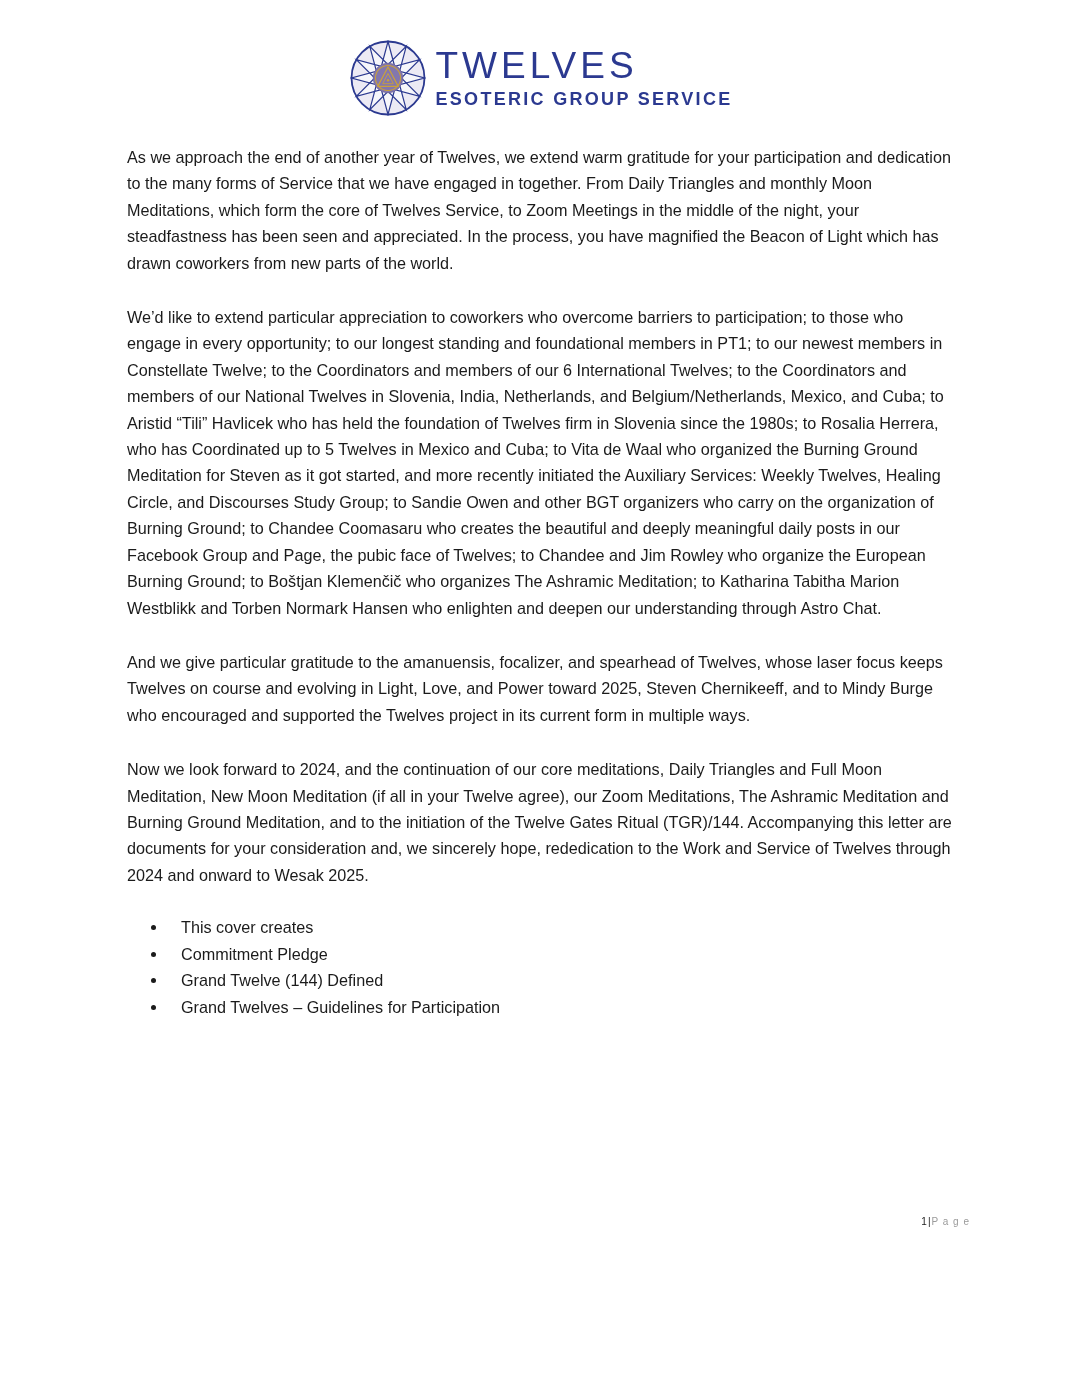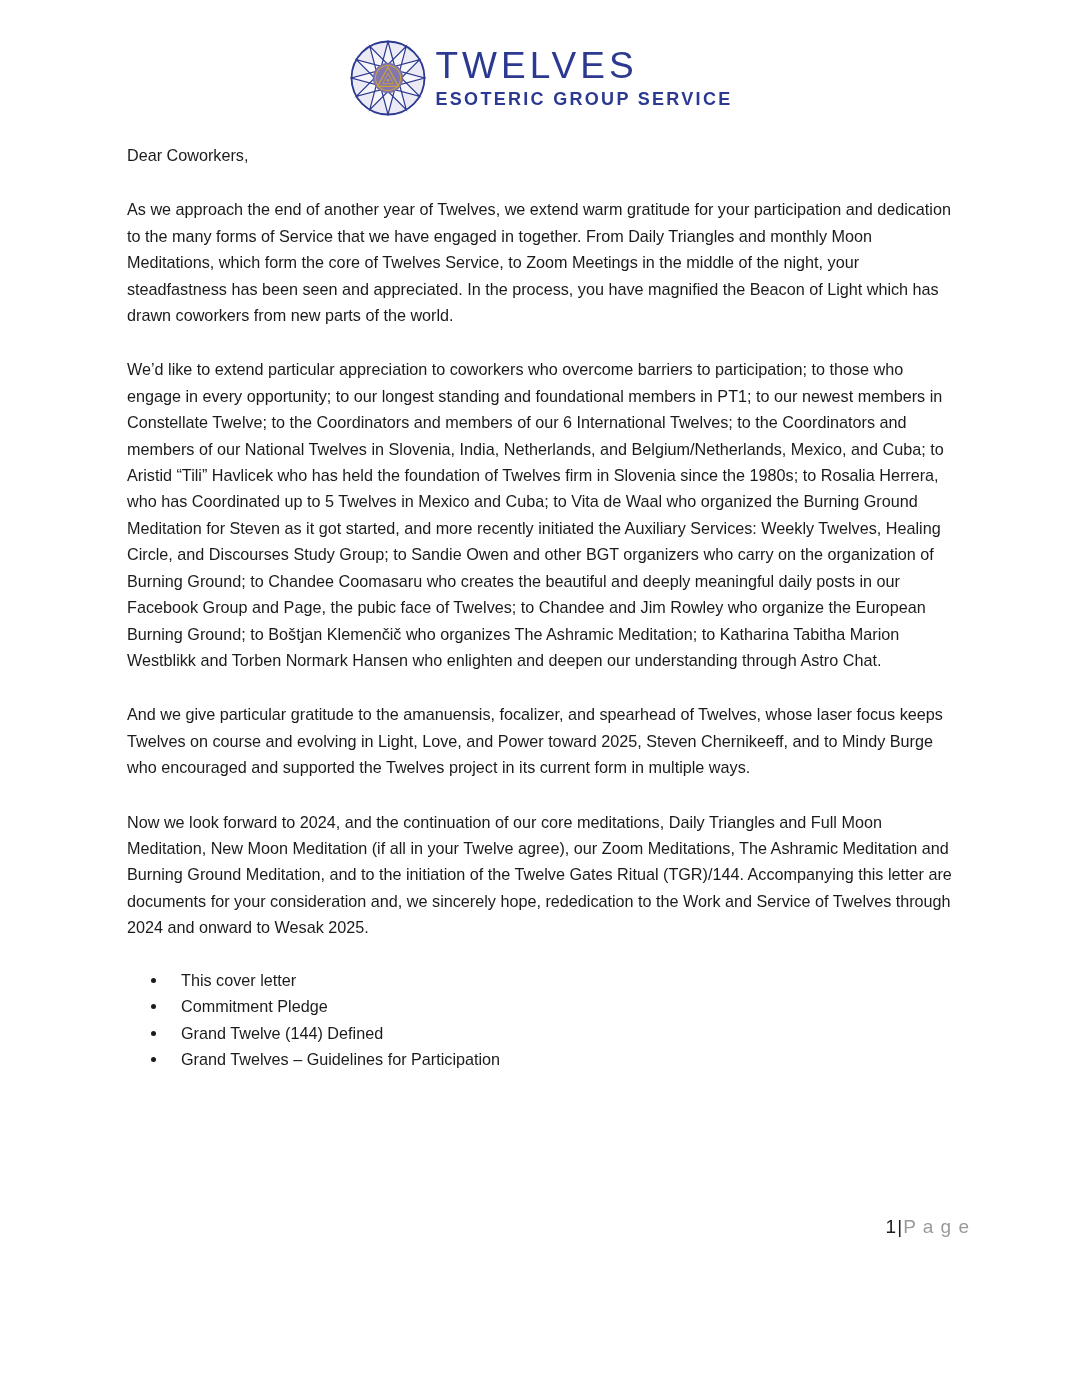--- a/index.html
+++ b/index.html
@@ -83,21 +83,21 @@
     position: absolute;
     left: 125px;
     right: 112px;
     top: 1282px;
     border-top: 1.5px solid #cccccc;
   }
   .footer-text {
     position: absolute;
     top: 1216px;
     right: 112px;
-    font-size: 19px;
+    font-size: 10px;
     color: #1b1b1b;
   }
   .footer-text .page-word {
     color: #9a9a9a;
     letter-spacing: 1px;
   }
   .footer-text .bar {
     font-weight: 400;
     margin: 0 1px;
   }
@@ -121,33 +121,32 @@
       <circle cx="50" cy="53" r="1.6" fill="#c9a13b"></circle>
     </svg>
     <div class="logo-text">
       <div class="logo-title">TWELVES</div>
       <div class="logo-subtitle">ESOTERIC GROUP SERVICE</div>
     </div>
   </div>
 
   <div class="content">
 
-    <div class="salutation">Dear Coworkers,</div>
 
     <div class="para">As we approach the end of another year of Twelves, we extend warm gratitude for your participation and dedication to the many forms of Service that we have engaged in together.  From Daily Triangles and monthly Moon Meditations, which form the core of Twelves Service, to Zoom Meetings in the middle of the night, your steadfastness has been seen and appreciated. In the process, you have magnified the Beacon of Light which has drawn coworkers from new parts of the world.</div>
 
     <div class="para">We’d like to extend particular appreciation to coworkers who overcome barriers to participation; to those who engage in every opportunity; to our longest standing and foundational members in PT1; to our newest members in Constellate Twelve; to the Coordinators and members of our 6 International Twelves; to the Coordinators and members of our National Twelves in Slovenia, India, Netherlands, and Belgium/Netherlands, Mexico, and Cuba; to Aristid “Tili” Havlicek who has held the foundation of Twelves firm in Slovenia since the 1980s; to Rosalia Herrera, who has Coordinated up to 5 Twelves in Mexico and Cuba; to Vita de Waal who organized the Burning Ground Meditation for Steven as it got started, and more recently initiated the Auxiliary Services: Weekly Twelves, Healing Circle, and Discourses Study Group; to Sandie Owen and other BGT organizers who carry on the organization of Burning Ground; to Chandee Coomasaru who creates the beautiful and deeply meaningful daily posts in our Facebook Group and Page, the pubic face of Twelves; to Chandee and Jim Rowley who organize the European Burning Ground; to Boštjan Klemenčič who organizes The Ashramic Meditation; to Katharina Tabitha Marion Westblikk and Torben Normark Hansen who enlighten and deepen our understanding through Astro Chat.</div>
 
     <div class="para">And we give particular gratitude to the amanuensis, focalizer, and spearhead of Twelves, whose laser focus keeps Twelves on course and evolving in Light, Love, and Power toward 2025, Steven Chernikeeff, and to Mindy Burge who encouraged and supported the Twelves project in its current form in multiple ways.</div>
 
     <div class="para">Now we look forward to 2024, and the continuation of our core meditations, Daily Triangles and Full Moon Meditation, New Moon Meditation (if all in your Twelve agree), our Zoom Meditations, The Ashramic Meditation and Burning Ground Meditation, and to the initiation of the Twelve Gates Ritual (TGR)/144.  Accompanying this letter are documents for your consideration and, we sincerely hope, rededication to the Work and Service of Twelves through 2024 and onward to Wesak 2025.</div>
 
 
     <ul class="doc-list">
-      <li>This cover letter</li>
+      <li>This cover creates</li>
       <li>Commitment Pledge</li>
       <li>Grand Twelve (144) Defined</li>
       <li>Grand Twelves – Guidelines for Participation</li>
     </ul>
   </div>
 
   <div class="footer-rule"></div>
   <div class="footer-text">
     <span>1</span><span class="bar">|</span><span class="page-word">P a g e</span>
   </div>

